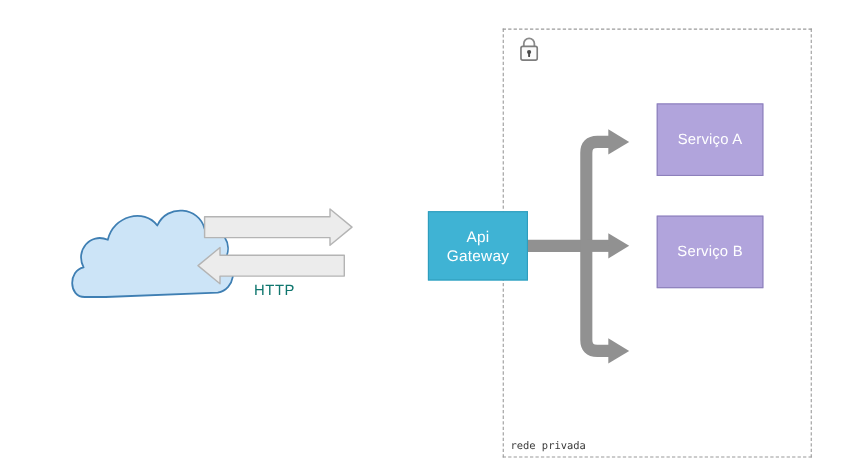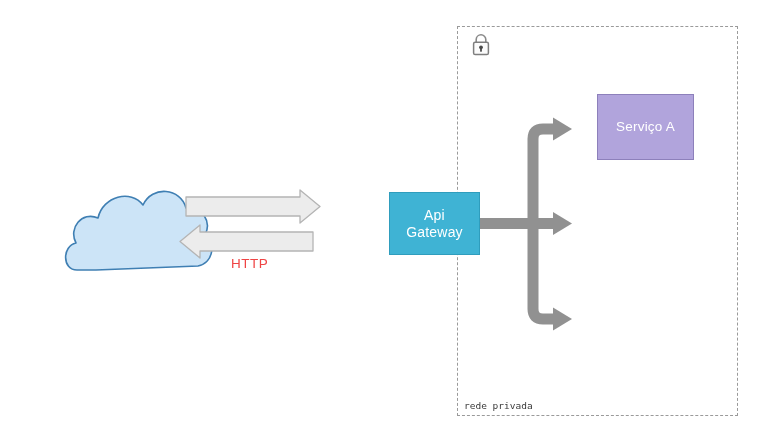--- a/index.html
+++ b/index.html
@@ -78,21 +78,21 @@
   #service-a { top: 94px; }
   #service-b { top: 196px; }
   #service-c { top: 291px; }
 
   
   #http-label {
     position: absolute;
     left: 231px;
     top: 256px;
     font-size: 13.5px;
-    color: #ef4444;
+    color: #0f766e;
     letter-spacing: 0.5px;
   }
 
   
   #lock-icon {
     position: absolute;
     left: 470px;
     top: 32px;
     width: 22px;
     height: 26px;
@@ -167,14 +167,17 @@
   <div class="node-box" id="api-gateway">
     <span>
       <span>Api</span><br>
       <span>Gateway</span>
     </span>
   </div>
 
   <div class="node-box service-box" id="service-a">
     <span>Serviço A</span>
   </div>
+  <div class="node-box service-box" id="service-b">
+    <span>Serviço B</span>
+  </div>
 
 </div>
 
 </body></html>

